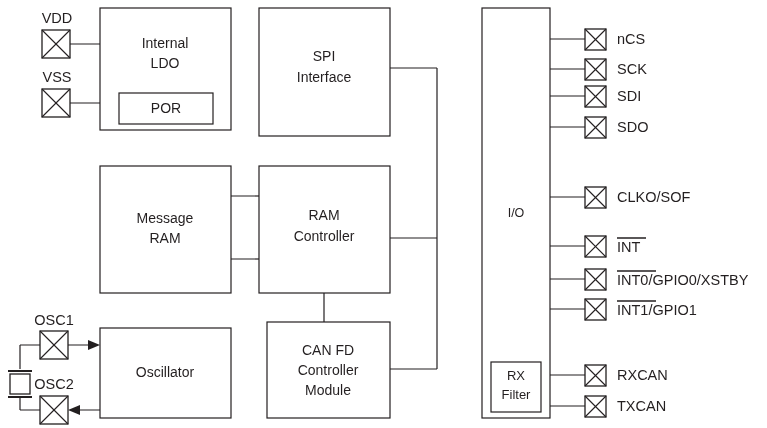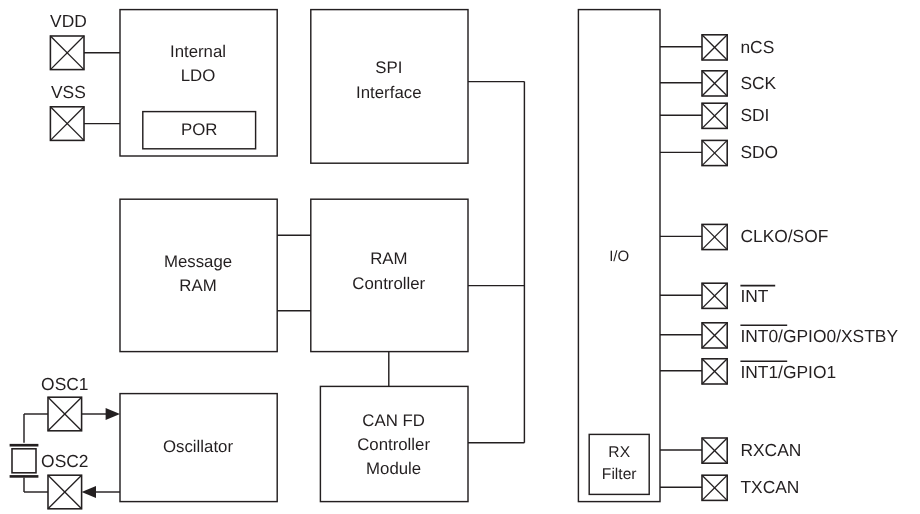--- a/index.html
+++ b/index.html
@@ -7,20 +7,21 @@
     padding: 0;
     background: #ffffff;
   }
   #root {
     position: relative;
     width: 767px;
     height: 428px;
     background: #ffffff;
     font-family: "Liberation Sans", sans-serif;
     overflow: hidden;
+    border-radius: 31px;
   }
   svg.diagram {
     display: block;
     width: 767px;
     height: 428px;
   }
   .blk {
     fill: #ffffff;
     stroke: #231f20;
     stroke-width: 1.2;

